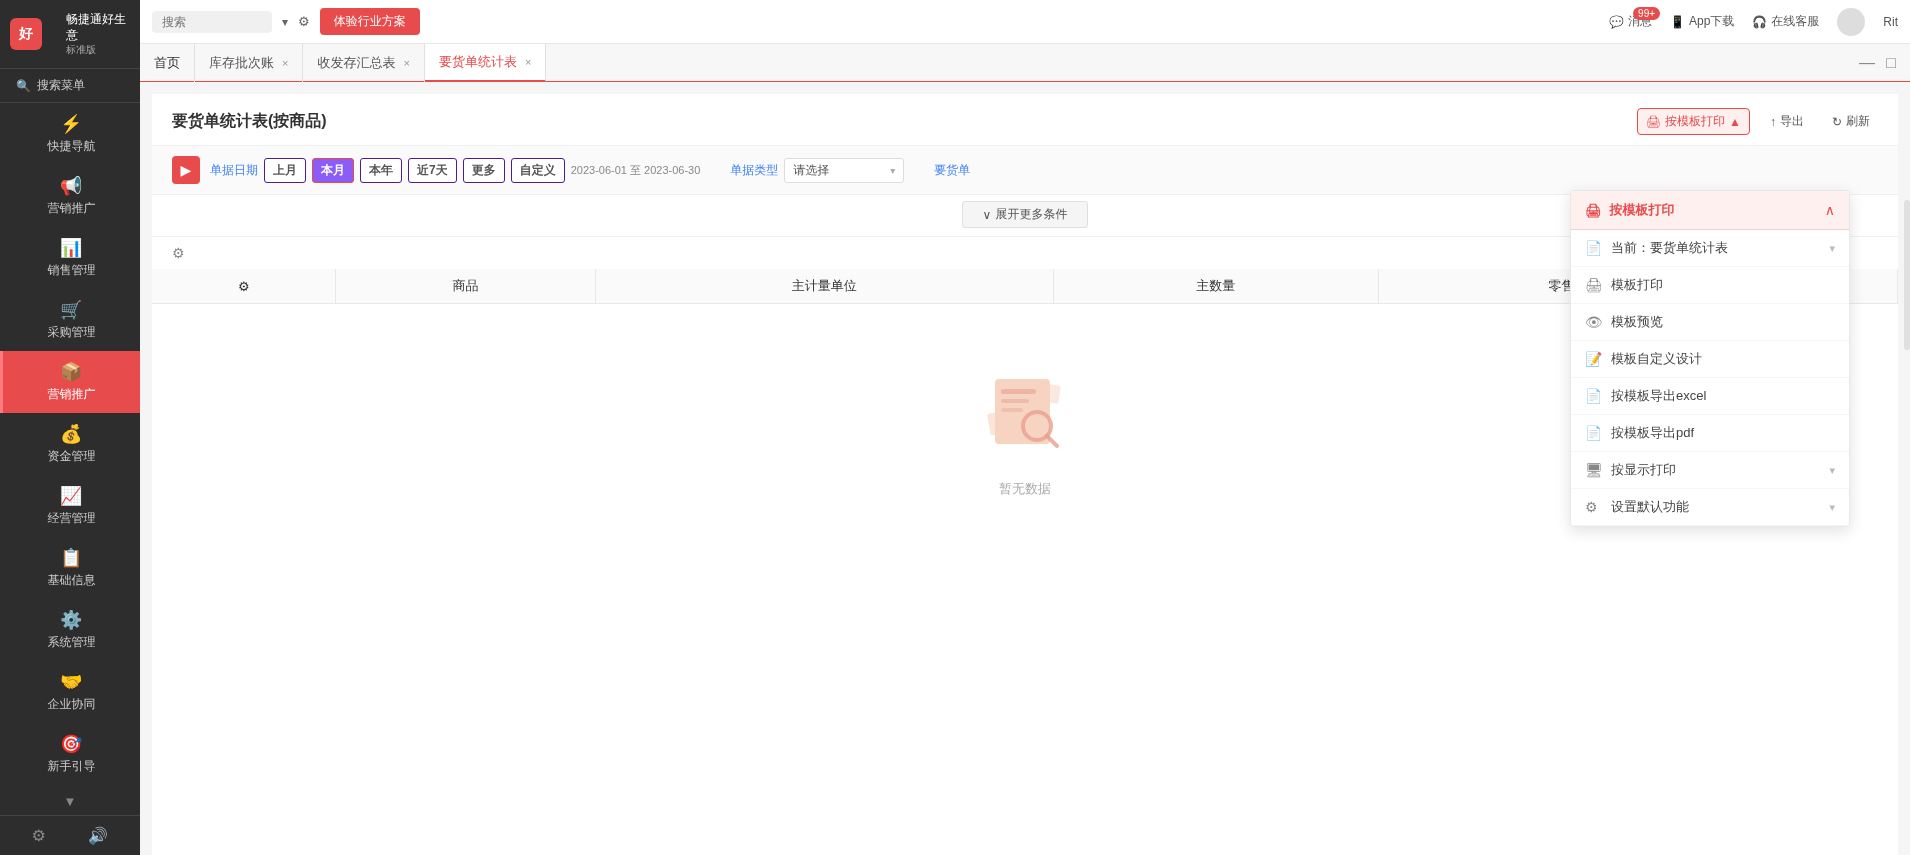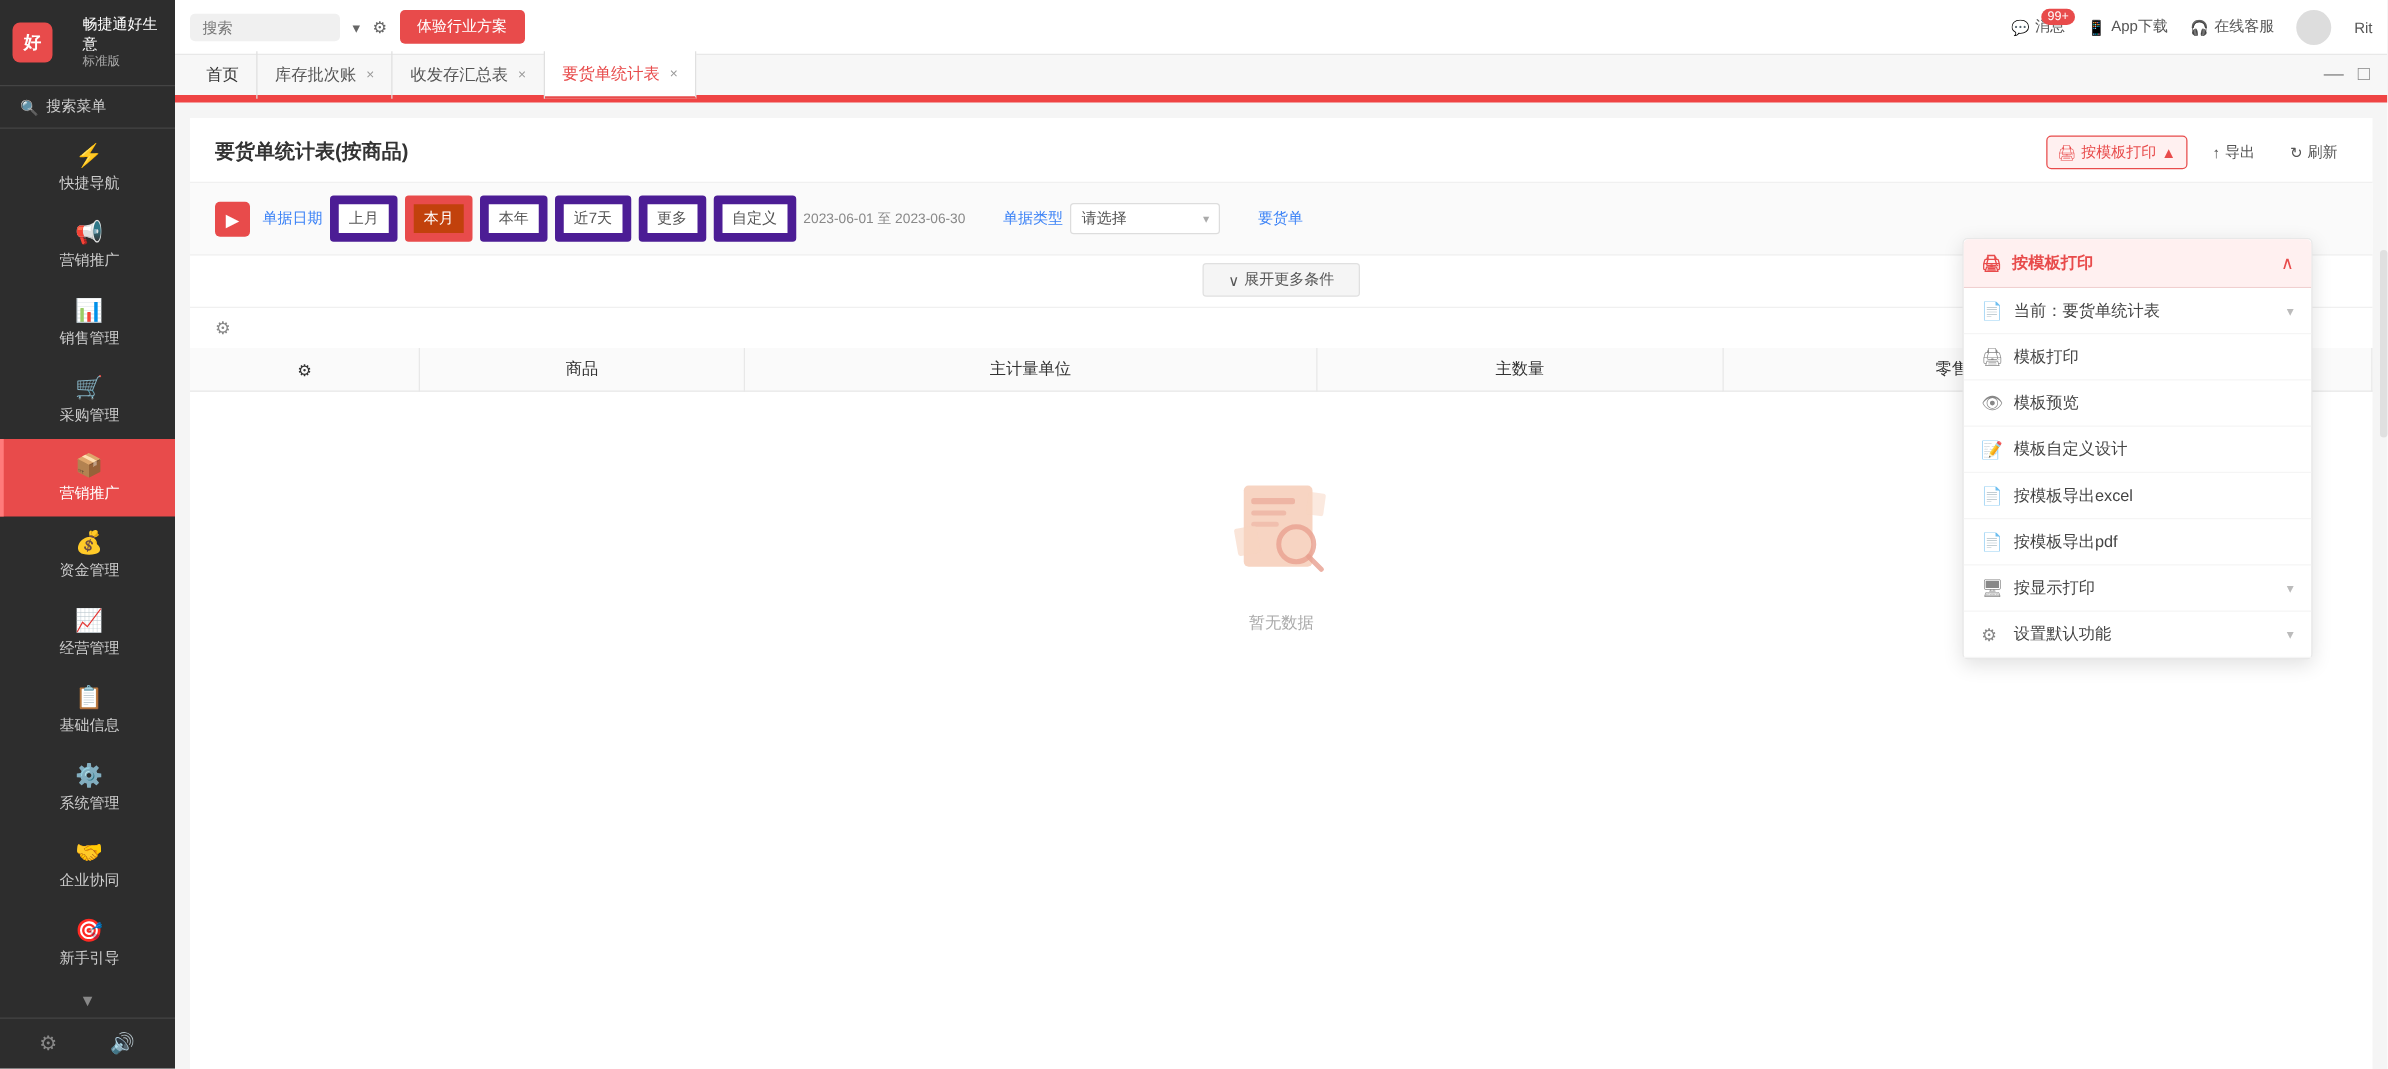--- a/index.html
+++ b/index.html
@@ -145,24 +145,24 @@
       width: 28px; height: 28px;
       background: #ddd;
       border-radius: 50%;
     }
     .username { font-size: 12px; color: #555; }
 
     
     .tabs-bar {
       height: 38px;
       background: #f7f7f7;
-      border-bottom: 6px solid #ef4444;
-      display: flex;
-      align-items: center;
-      padding: 0 0 0 11px;
+      border-bottom: 1px solid #ef4444;
+      display: flex;
+      align-items: center;
+      padding: 0 0 0 0;
       gap: 0;
     }
     .tab {
       display: flex;
       align-items: center;
       padding: 0 14px;
       height: 38px;
       font-size: 13px;
       cursor: pointer;
       color: #555;
@@ -246,29 +246,30 @@
     .filter-group {
       display: flex;
       align-items: center;
       gap: 6px;
       font-size: 12px;
       color: #555;
     }
     .filter-label { color: #3b82f6; font-size: 12px; white-space: nowrap; }
     .date-btn {
       padding: 3px 8px;
-      border: 7px solid #4c1d95;
+      border: 1px solid #4c1d95;
       border-radius: 3px;
       font-size: 12px;
       cursor: pointer;
       background: #fff;
       color: #555;
+      font-weight: bold;
     }
     .date-btn.active {
-      background: #c2410c;
+      background: #8b5cf6;
       color: white;
       border-color: #e84b4b;
     }
     .date-range { font-size: 11px; color: #888; }
     .filter-select {
       display: flex;
       align-items: center;
       border: 1px solid #ddd;
       border-radius: 3px;
       padding: 3px 8px;

